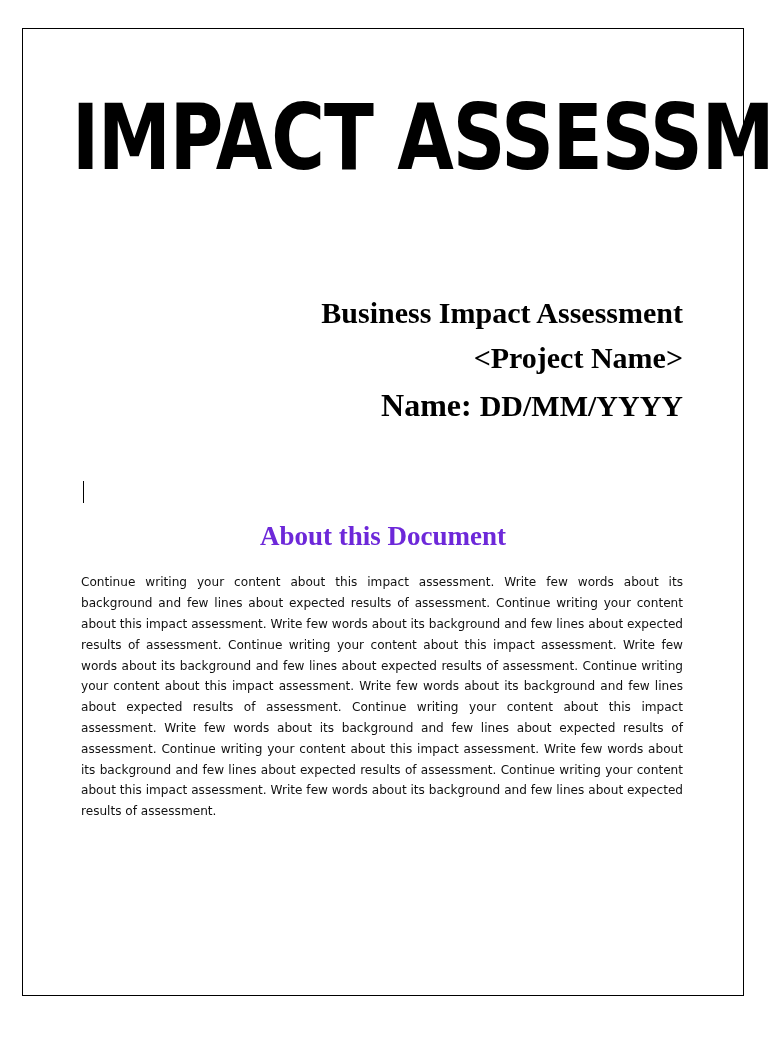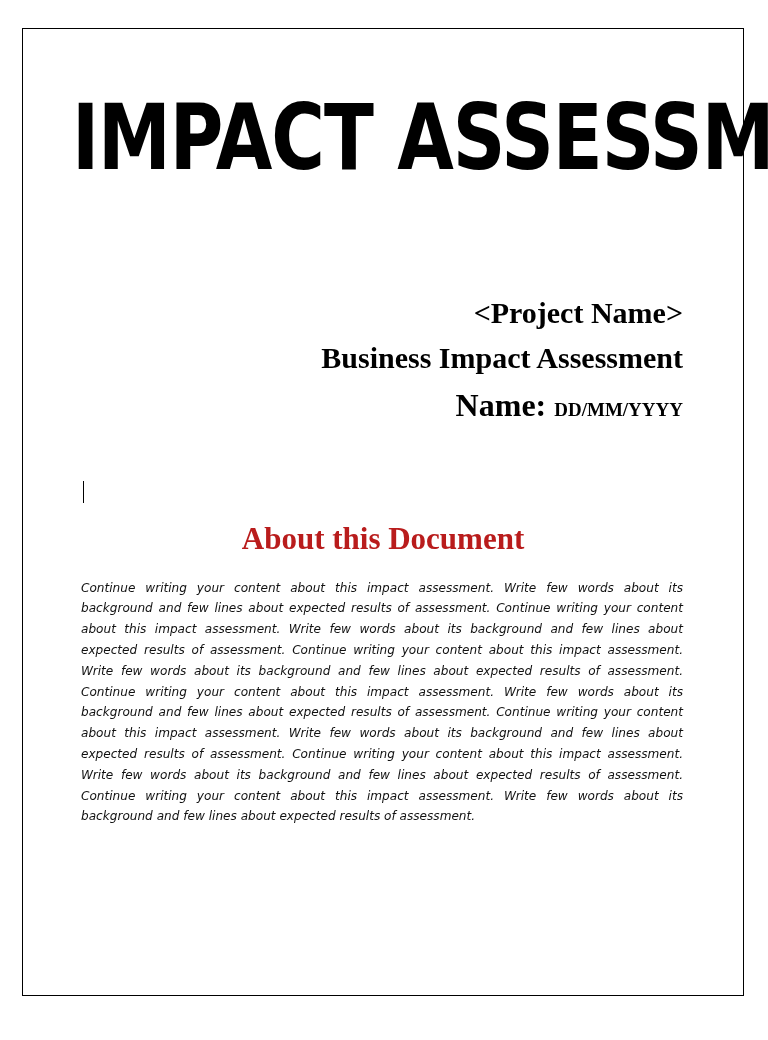--- a/index.html
+++ b/index.html
@@ -58,68 +58,67 @@
     font-family: "Liberation Serif", serif;
     font-weight: 700;
     font-size: 30px;
     line-height: 1.52;
     color: #000000;
   }
   .meta-line .date-label {
     font-size: 32px;
   }
   .meta-line .date-value {
-    font-size: 19px;
+    font-size: 30px;
   }
 
   .caret-row {
     margin-top: 52px;
     height: 26px;
     padding-left: 2px;
   }
   .caret {
     display: inline-block;
     width: 1px;
     height: 22px;
     background: #000000;
     vertical-align: middle;
   }
 
   .section-heading {
     margin: 12px 0 0 0;
     text-align: center;
     font-family: "Liberation Serif", serif;
     font-weight: 700;
-    font-size: 31px;
+    font-size: 27px;
     line-height: 1.3;
-    color: #b91c1c;
+    color: #6d28d9;
   }
 
   .body-text {
     margin-top: 18px;
     text-align: justify;
     font-family: "DejaVu Sans", sans-serif;
-    font-style: italic;
     font-size: 12.1px;
     line-height: 1.72;
     color: #111111;
     padding-right: 2px;
   }
 </style>
 </head>
 <body>
 
 <div class="page">
   <div class="page-inner">
 
     <h1 class="doc-title">IMPACT ASSESSMENT</h1>
 
     <div class="meta-block">
+      <div class="meta-line">Business Impact Assessment</div>
       <div class="meta-line">&lt;Project Name&gt;</div>
-      <div class="meta-line">Business Impact Assessment</div>
       <div class="meta-line">
         <span class="date-label">Name: </span><span class="date-value">DD/MM/YYYY</span>
       </div>
     </div>
 
     <div class="caret-row">
       <span class="caret"></span>
     </div>
 
     <h2 class="section-heading">About this Document</h2>

